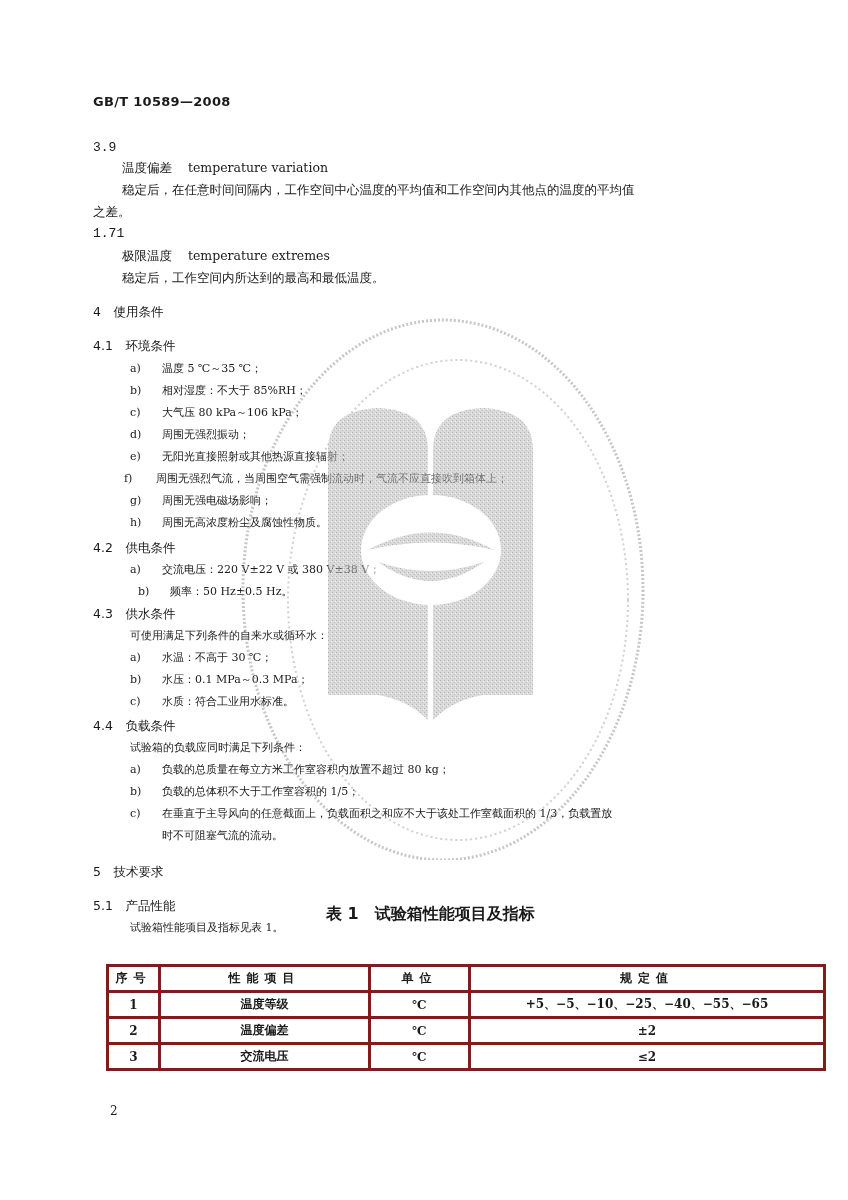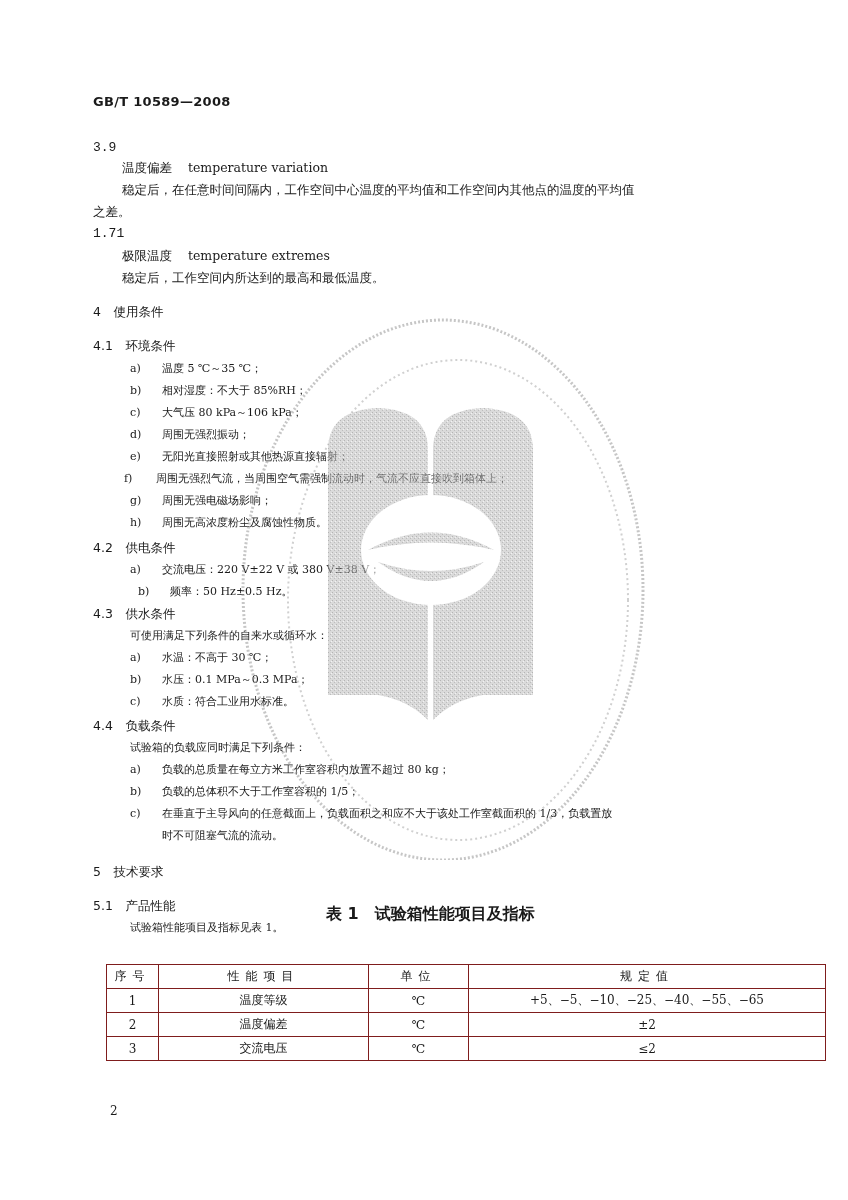--- a/index.html
+++ b/index.html
@@ -8,21 +8,21 @@
   .abs { position:absolute; white-space:nowrap; }
   .hdr { left:93px; top:94px; font-family:"DejaVu Sans", sans-serif; font-size:13px; font-weight:bold; letter-spacing:0.3px; }
   .num { font-family:Liberation Mono, monospace; font-size:13px; }
   .term { font-family:"DejaVu Sans", sans-serif; }
   .sec { font-family:"DejaVu Sans", sans-serif; font-size:12.5px; }
   .item { font-size:11px; }
   .lbl { display:inline-block; width:32px; }
   .caption { left:310px; top:904px; font-family:"DejaVu Sans", sans-serif; font-weight:bold; font-size:16px;margin-left:16px; }
   table { position:absolute; left:106px; top:964px; width:720px; border-collapse:collapse;
           font-size:12px; }
-  td, th { border:1px solid #7f1d1d; height:23px; text-align:center; font-weight:normal; padding:0; }
+  td, th { border:3px solid #7f1d1d; height:23px; text-align:center; font-weight:bold; padding:0; }
   th { letter-spacing:6px; }
   .pageno { left:110px; top:1104px; font-size:12px; }
   .watermark { position:absolute; left:228px; top:300px; width:430px; height:560px; opacity:0.55; pointer-events:none; }
 </style>
 </head>
 <body>
 
 <div class="abs hdr">GB/T 10589—2008</div>
 
 <div class="abs num" style="left:93px;top:140px">3.9</div>

